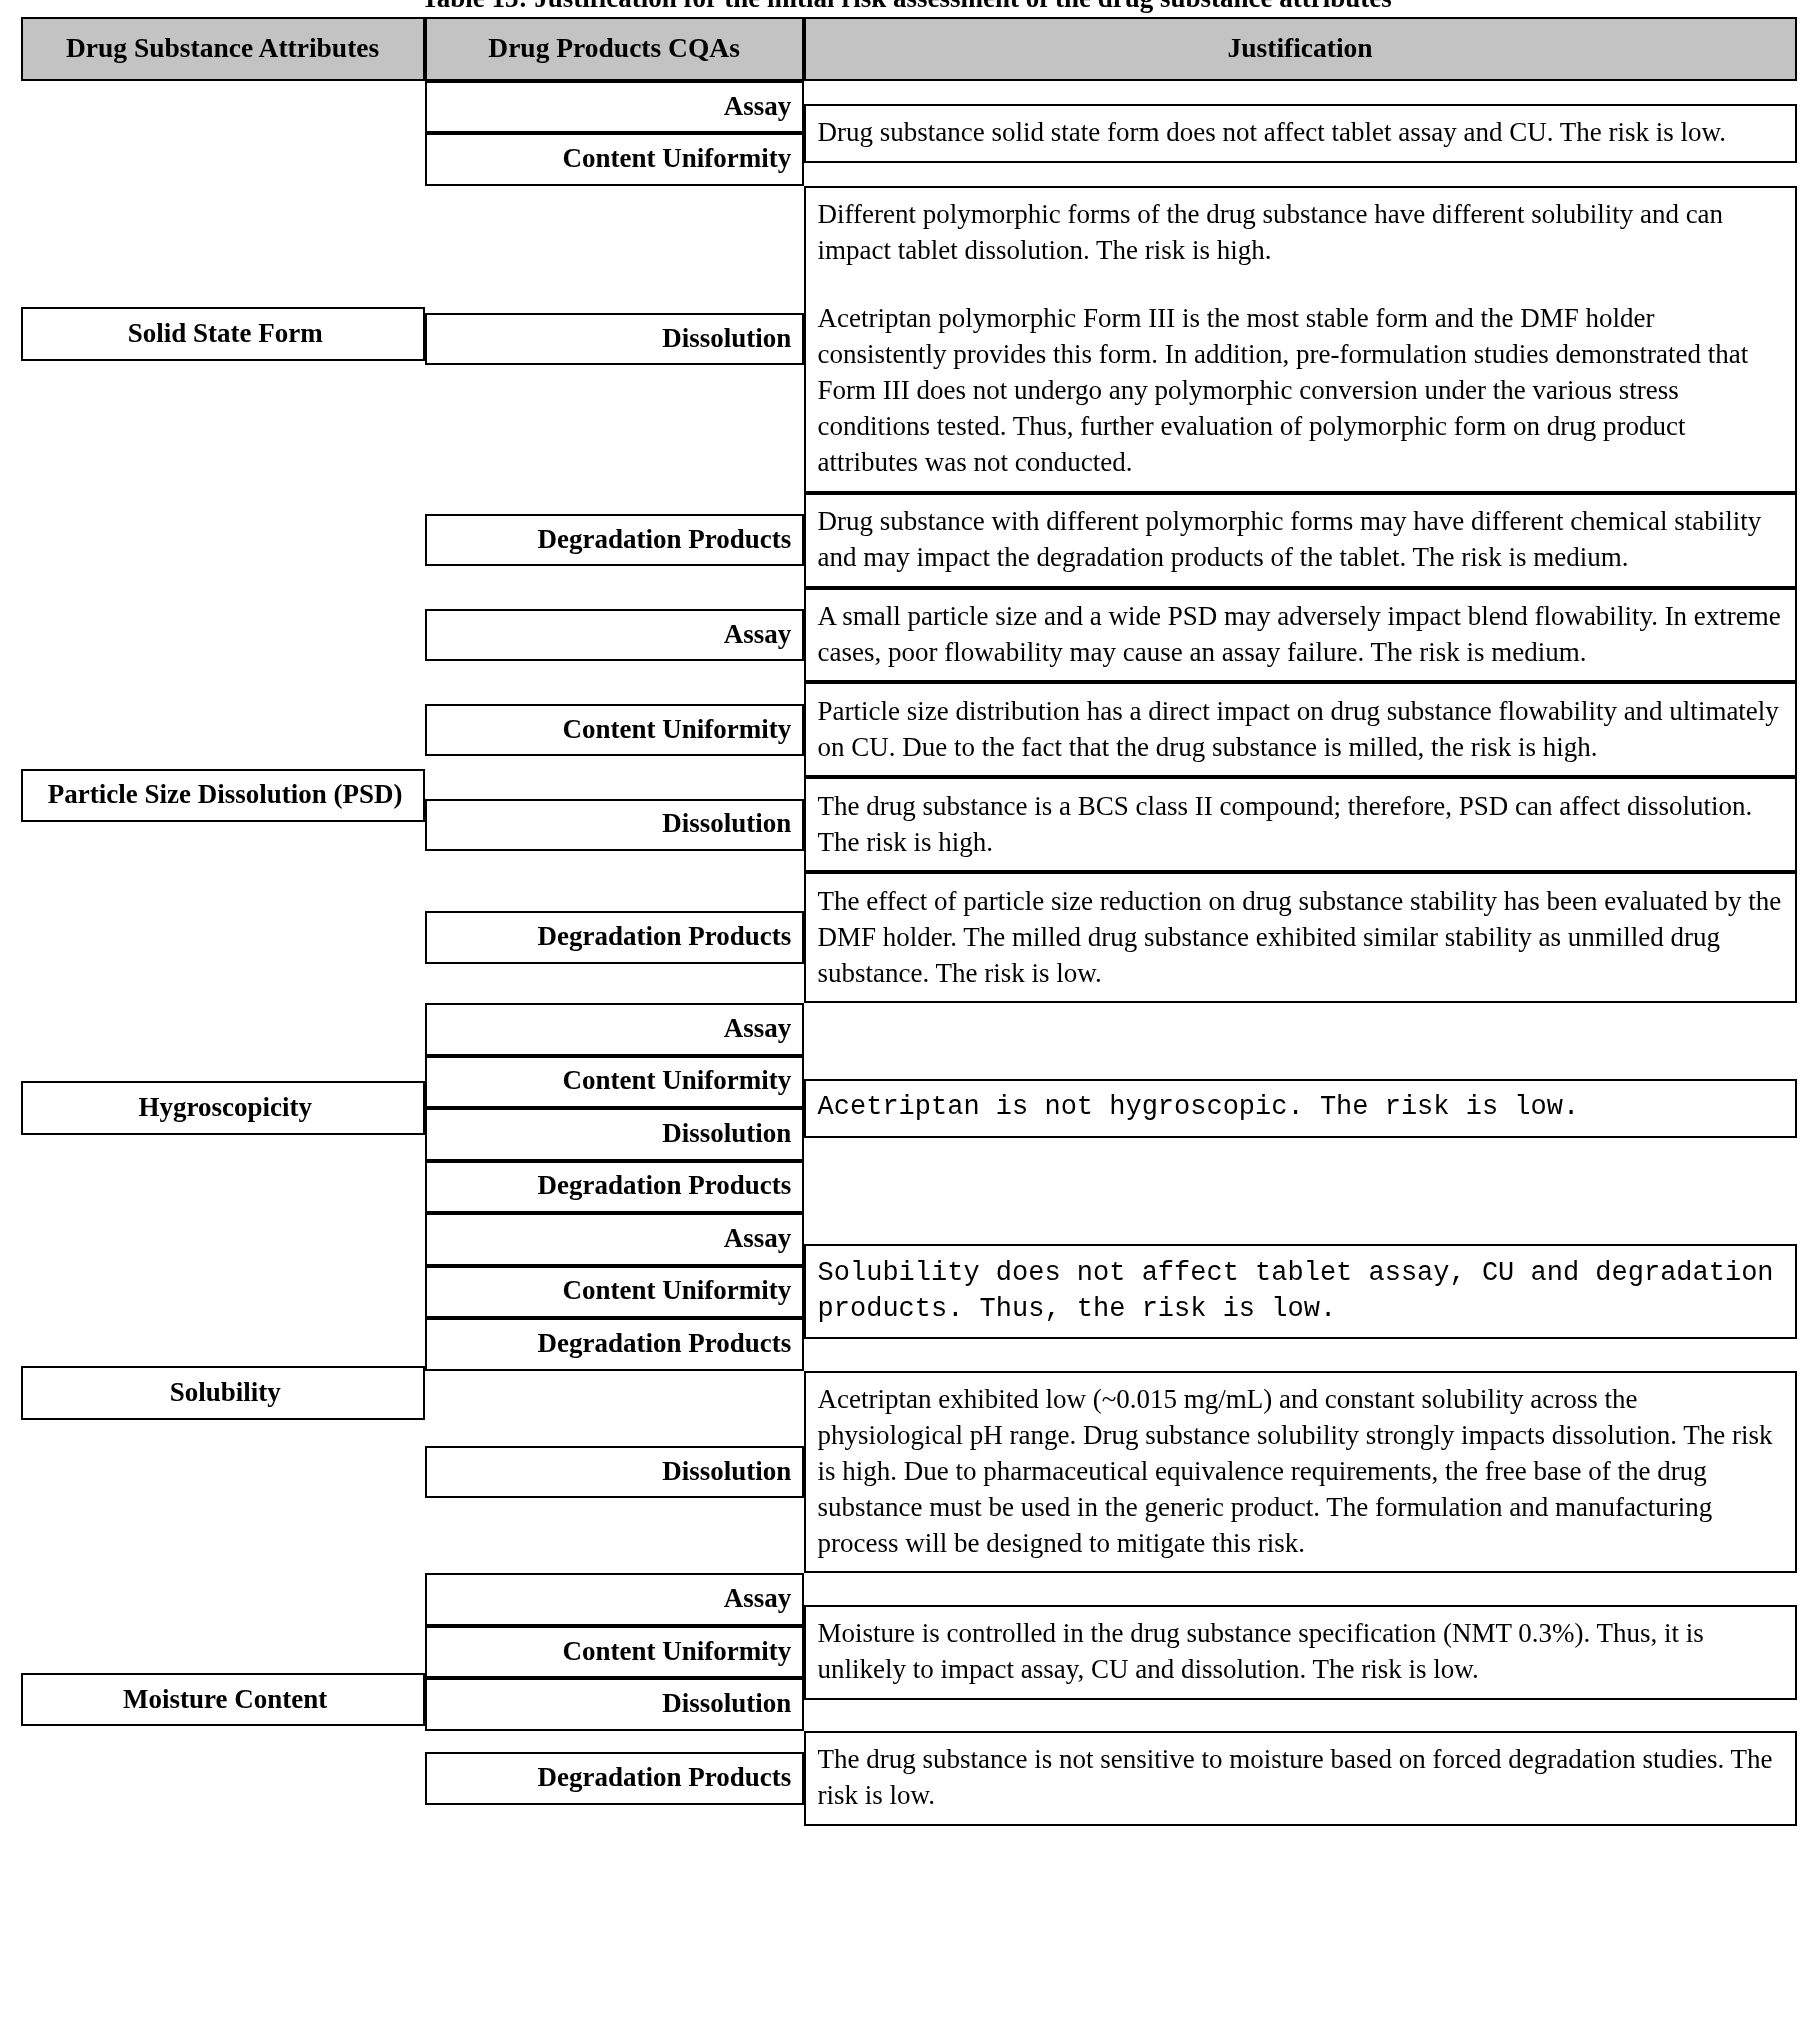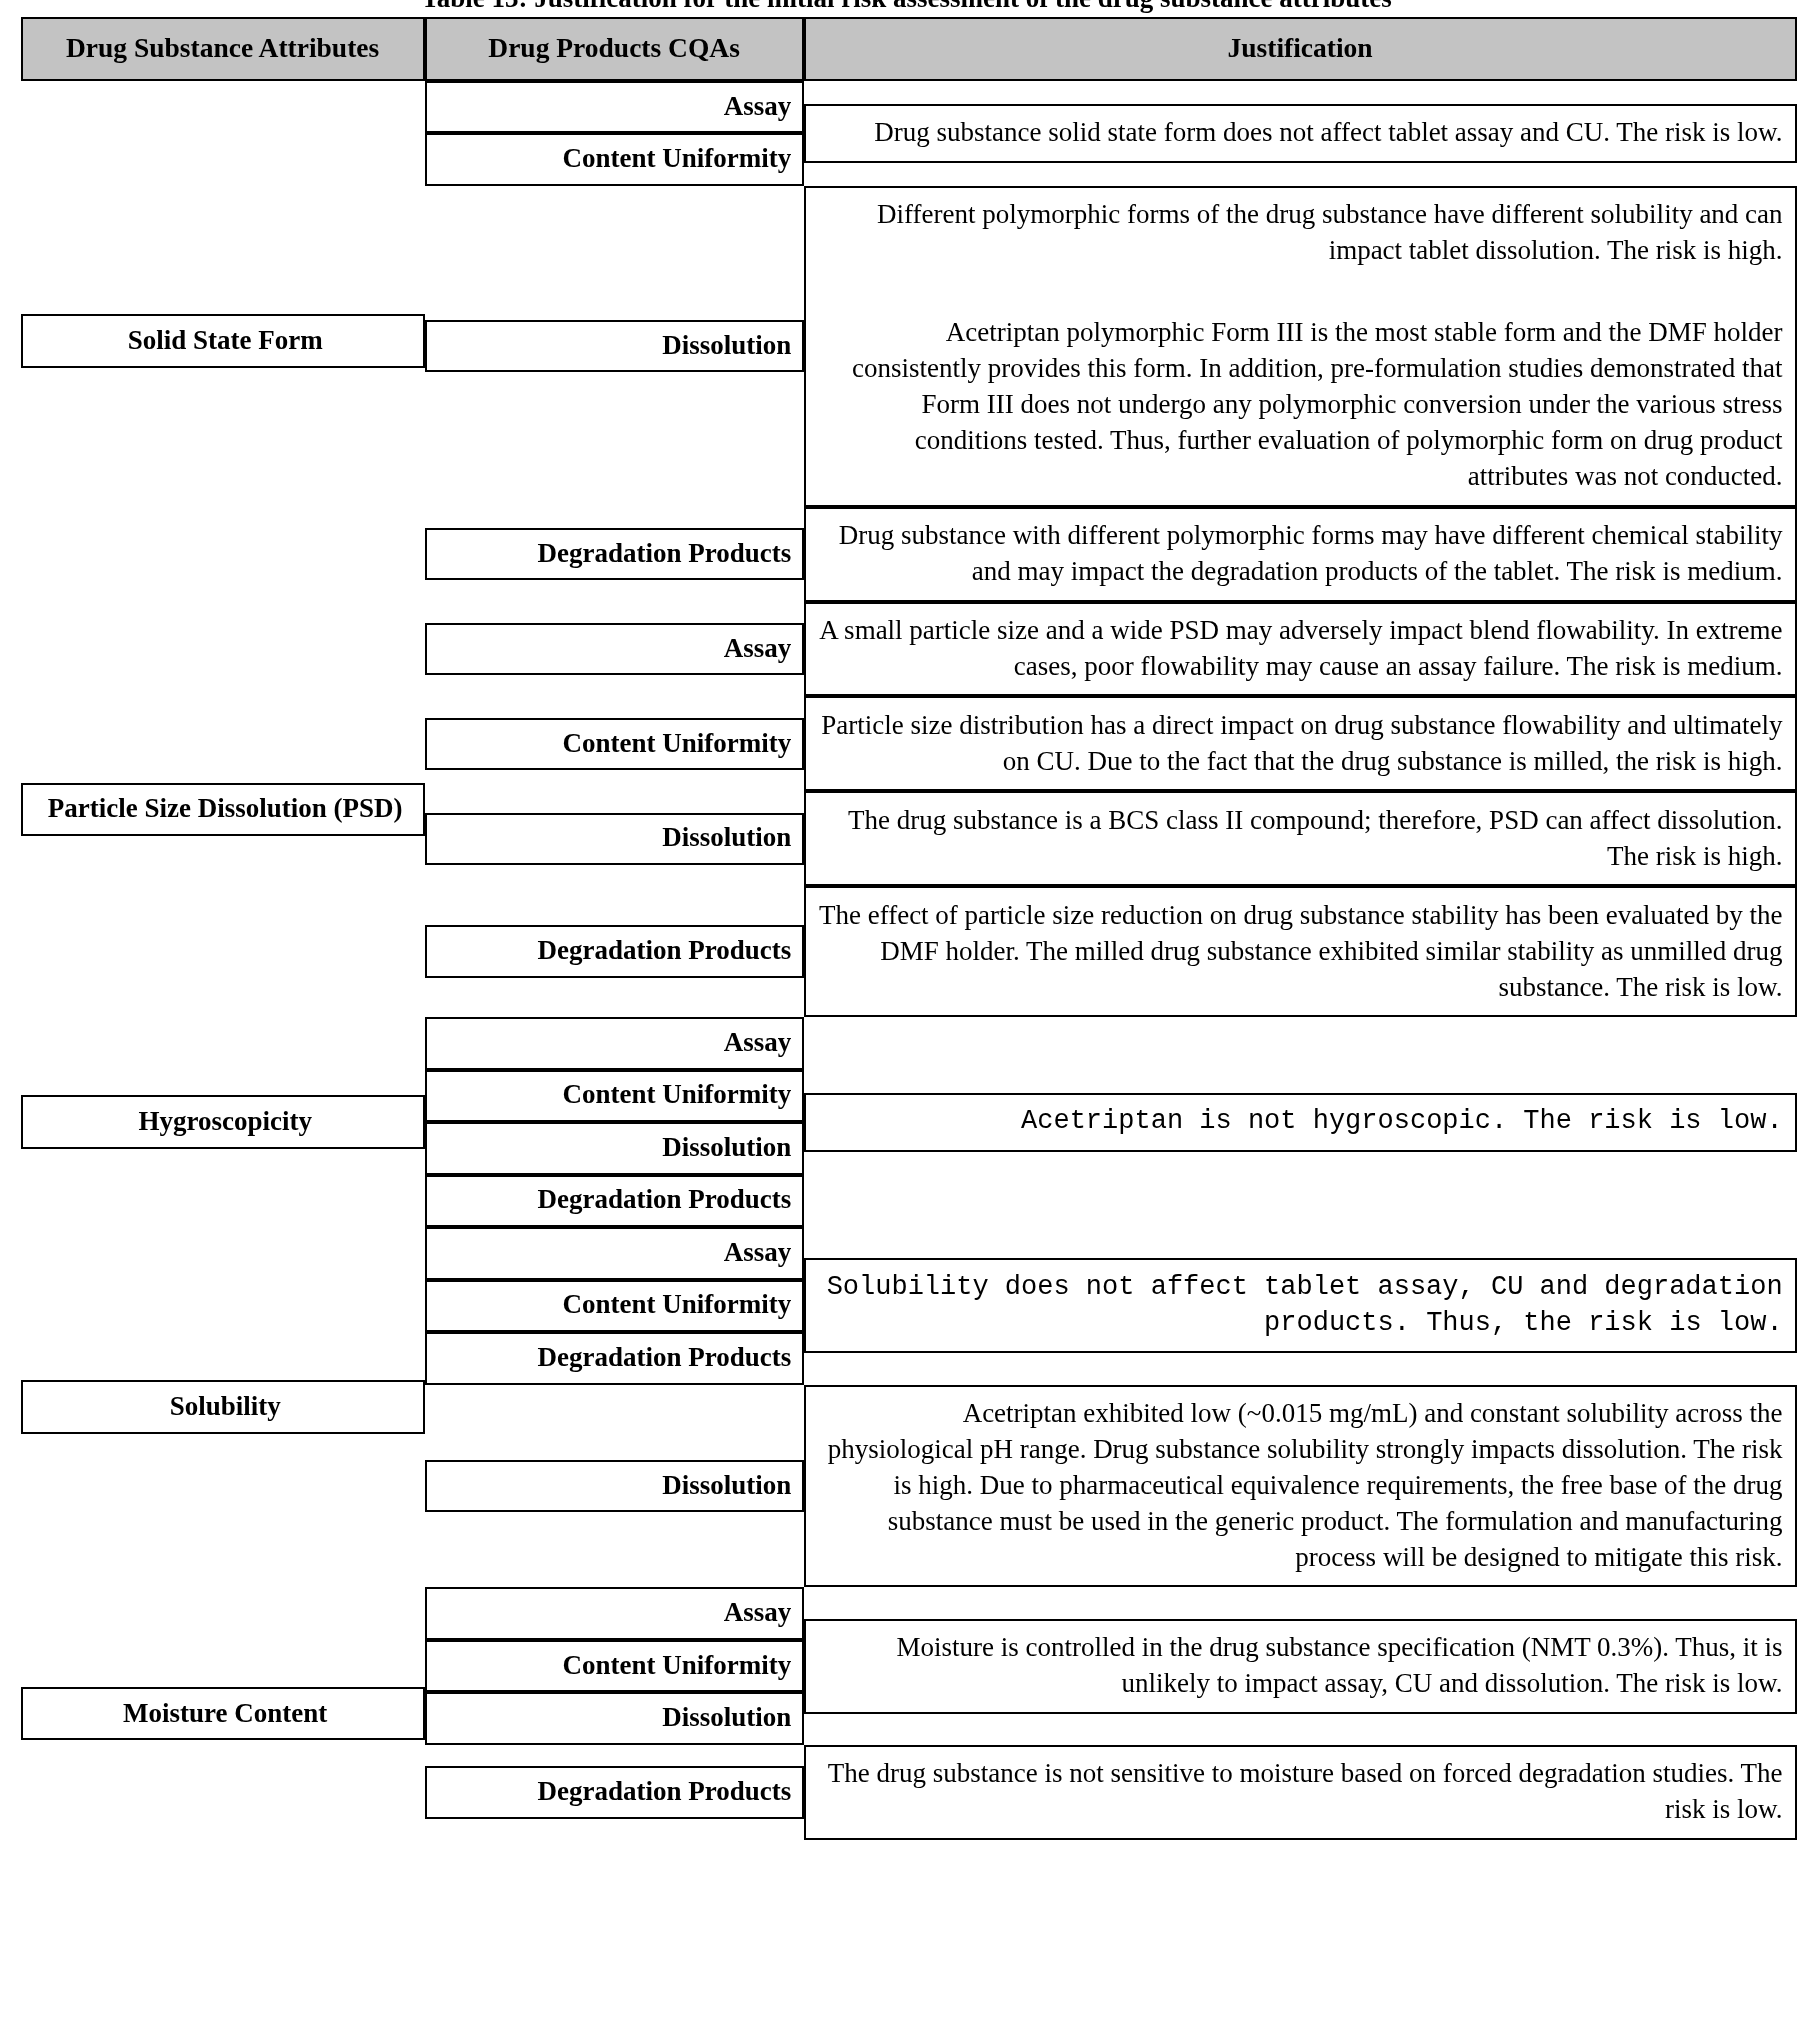--- a/index.html
+++ b/index.html
@@ -97,29 +97,29 @@
     line-height: 33px;
     text-align: right;
     padding-left: 15px;
   }
   td.cqa-cell { vertical-align: middle; }
 
   td.just-cell .cell {
     font-weight: normal;
     font-size: 27px;
     line-height: 36px;
-    text-align: right;
+    text-align: left;
     padding: 8.6px 12px 10.3px 12px;
   }
   td.just-cell { vertical-align: top; }
 
   td.just-cell.mid { vertical-align: middle; font-family: Liberation Mono, monospace; }
 
   .para { margin: 0; }
-  .para + .para { margin-top: 46px; }
+  .para + .para { margin-top: 32px; }
 </style>
 </head>
 <body>
 
 <div class="page">
 
   <div class="caption-clip">
     <div class="caption">Table 13: Justification for the initial risk assessment of the drug substance attributes</div>
   </div>
 

